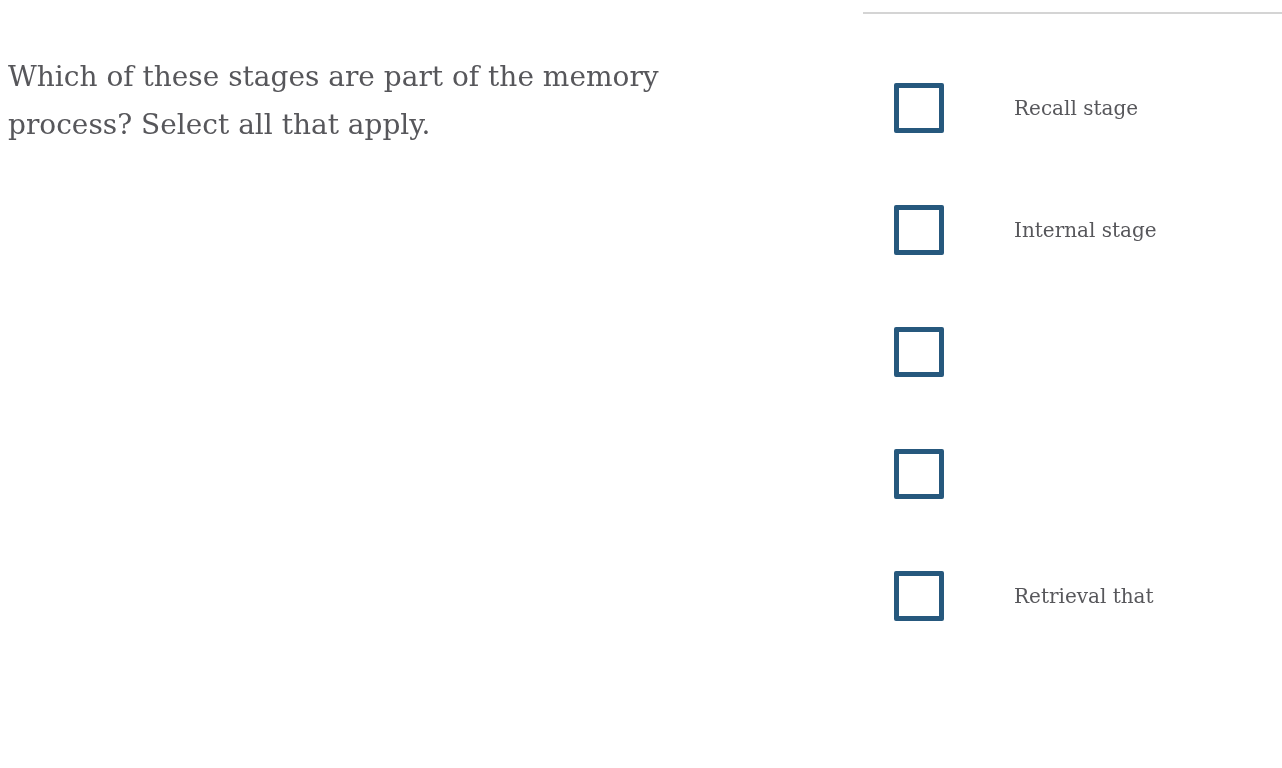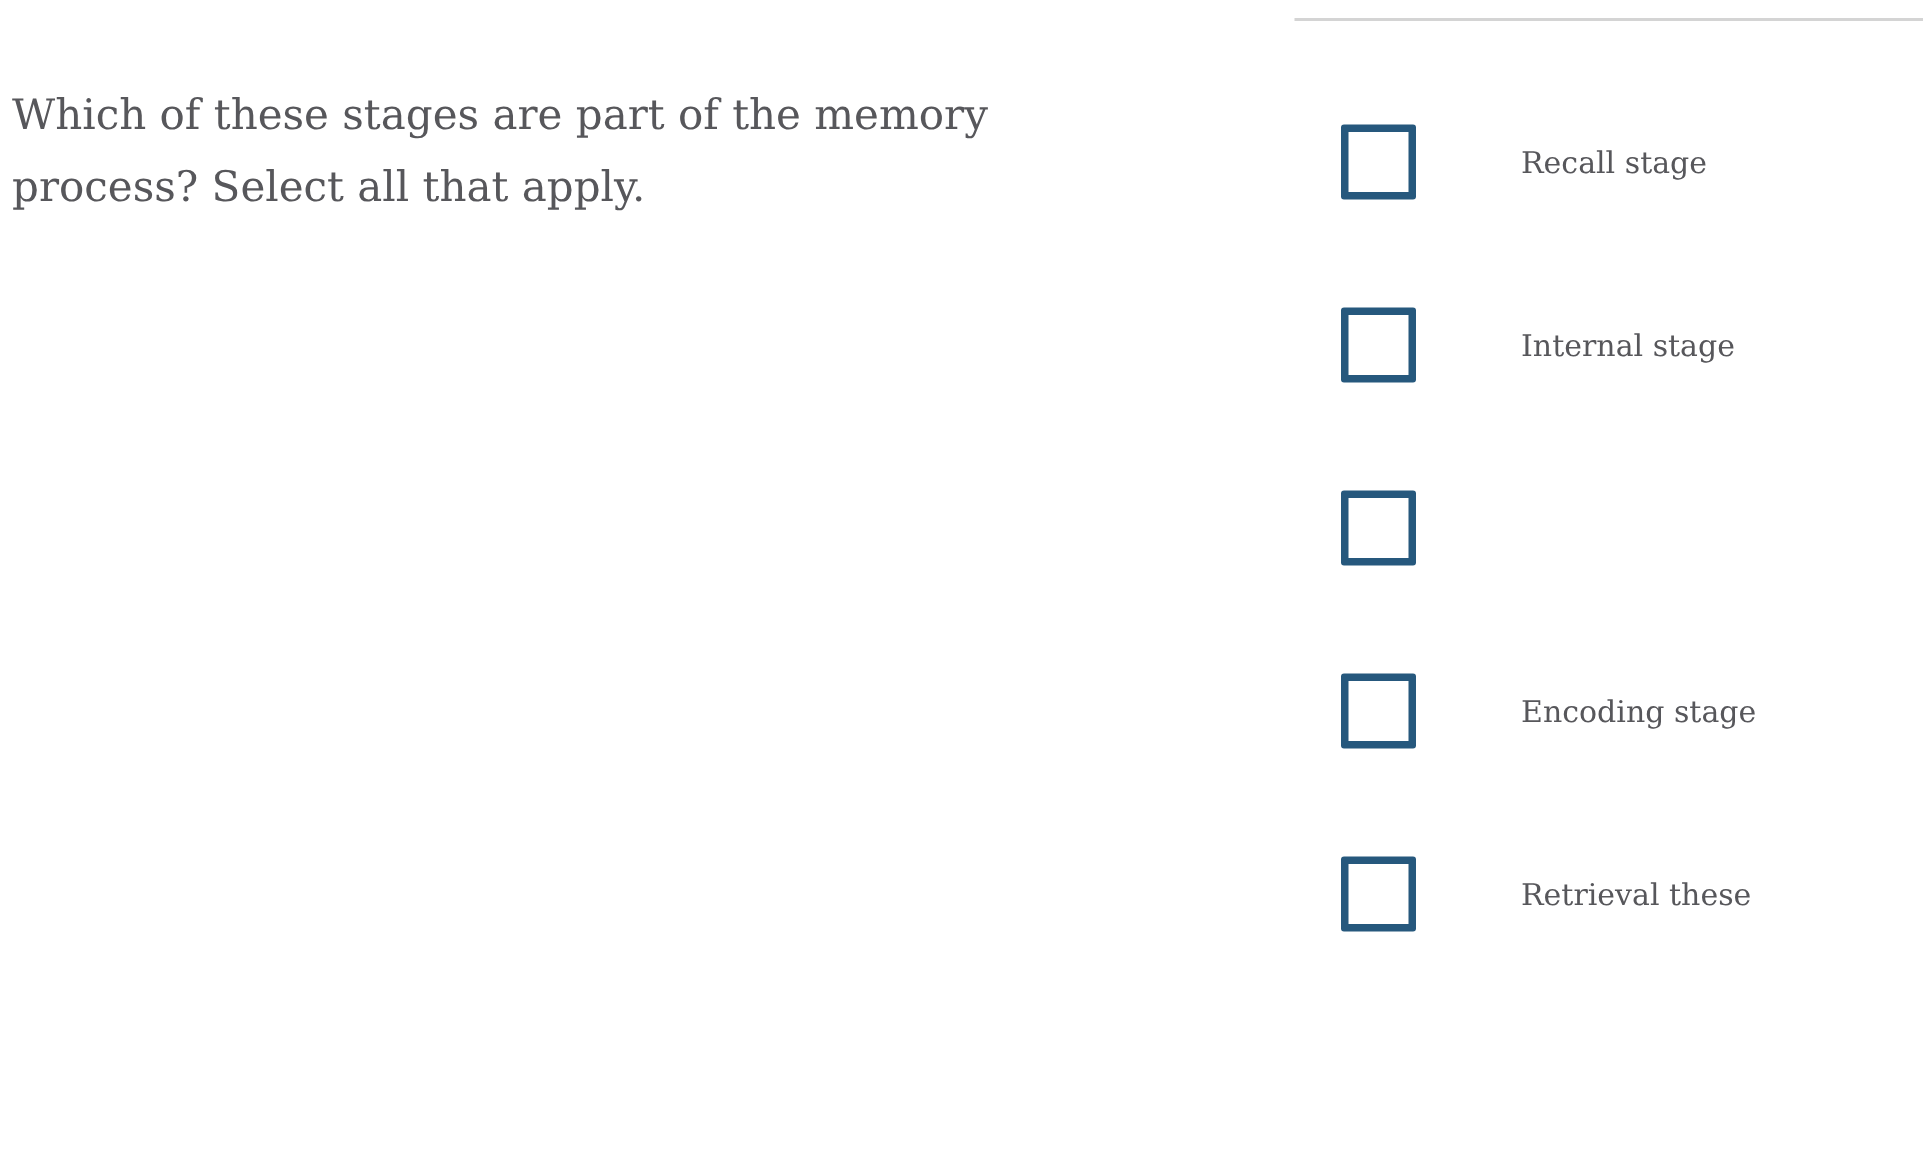--- a/index.html
+++ b/index.html
@@ -87,24 +87,23 @@
   <div class="option-row">
     <span class="checkbox">
       
     </span>
   </div>
 
   <div class="option-row">
     <span class="checkbox">
       
     </span>
-    <span class="option-label">Encoding stage</span>
   </div>
 
 
   <div class="option-row">
     <span class="checkbox">
       
     </span>
-    <span class="option-label">Retrieval these</span>
+    <span class="option-label">Retrieval that</span>
   </div>
 </div>
 </div>
 
 </body></html>

